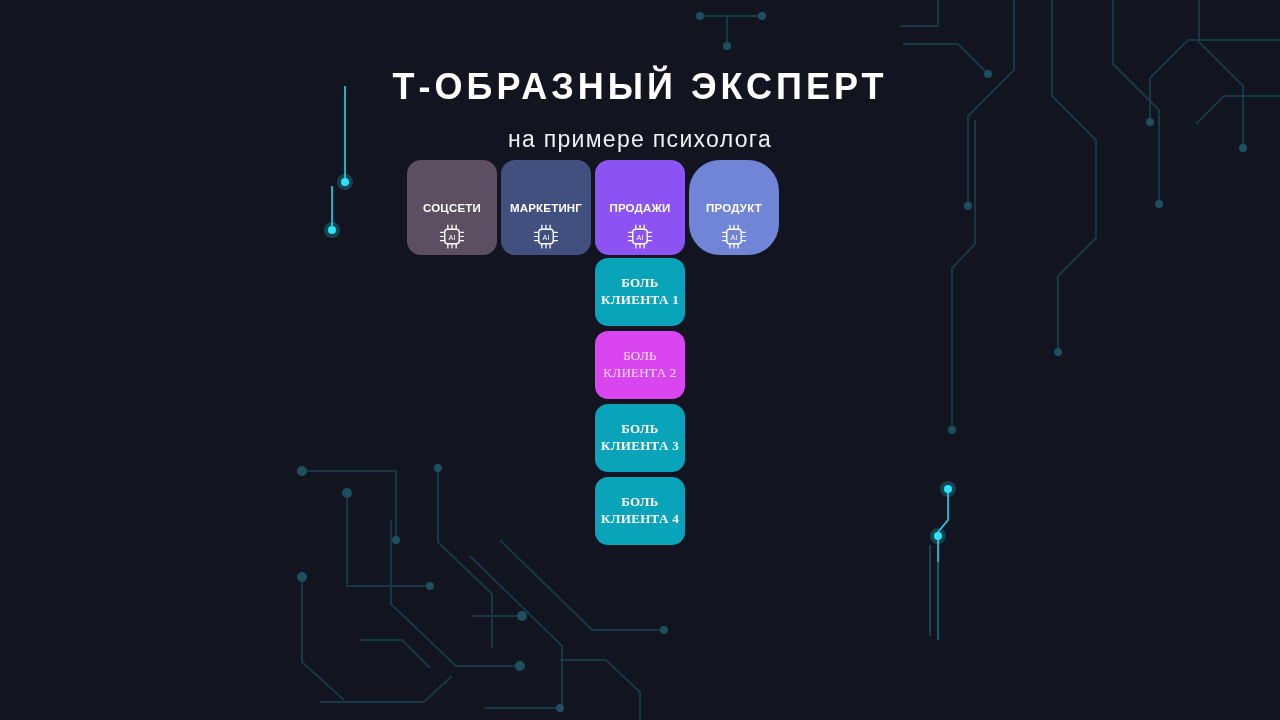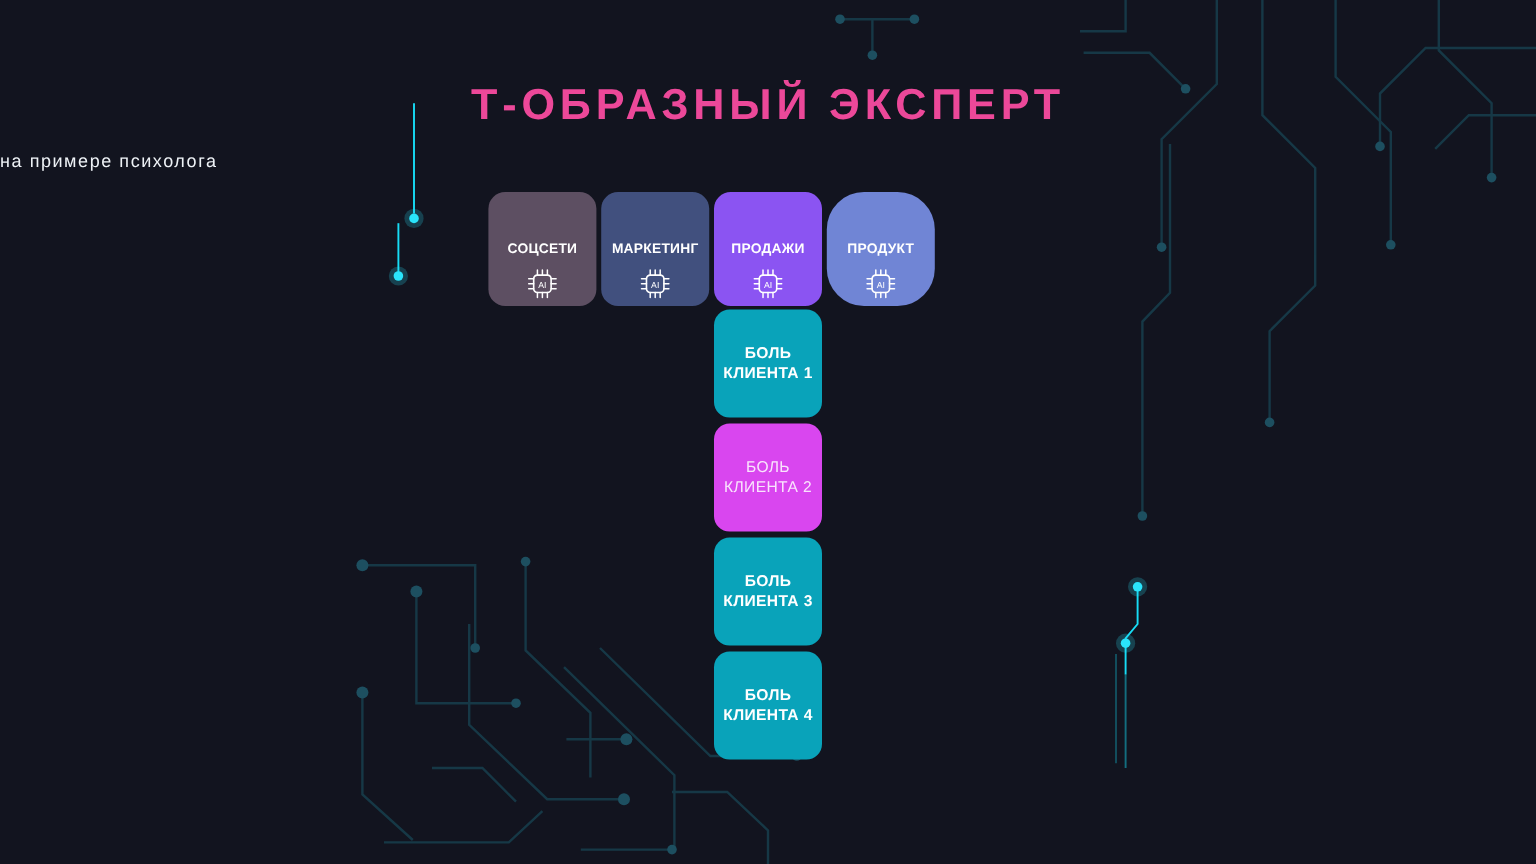--- a/index.html
+++ b/index.html
@@ -17,22 +17,22 @@
     text-align: center;
     font-size: 36px;
     font-weight: 800;
     letter-spacing: 4px;
     color: #3bd7d1;
     z-index: 2;
   }
   .subtitle {
     position: absolute;
     top: 126px; left: 0; width: 100%;
-    text-align: left;
-    font-size: 15px;
+    text-align: center;
+    font-size: 23px;
     font-weight: 400;
     letter-spacing: 1.3px;
     color: #eef2f6;
     z-index: 2;
   }
   .diagram { position: absolute; top: 160px; left: 407px; z-index: 2; }
   .row { display: flex; gap: 4px; justify-content: center; }
   .card {
     width: 90px; height: 95px;
     border-radius: 14px;
@@ -60,21 +60,21 @@
   }
   .chip svg { display: block; width: 100%; height: 100%; }
   .col {
     display: flex;
     flex-direction: column;
     gap: 5px;
     margin-left: 188px;
     margin-top: 3px;
     width: 90px;
   }
-  .col .card { height: 90px; border-radius: 13px; }
+  .col .card { height: 68px; border-radius: 13px; font-family: Liberation Serif, serif; }
   .col .card-label {
     white-space: normal;
     font-size: 13px;
     line-height: 1.3;
     letter-spacing: 0.3px;
   }
   .col .card:nth-child(1) .card-label { font-weight: 600; }
   .col .card:nth-child(2) .card-label { font-weight: 400; opacity: 0.85; }
   .col .card:nth-child(3) .card-label { font-weight: 700; }
   .col .card:nth-child(4) .card-label { font-weight: 700; }
@@ -148,21 +148,21 @@
     <circle cx="938" cy="536" r="8"></circle>
   </g>
   <g fill="#2ae4fb">
     <circle cx="345" cy="182" r="4"></circle>
     <circle cx="332" cy="230" r="4"></circle>
     <circle cx="948" cy="489" r="4"></circle>
     <circle cx="938" cy="536" r="4"></circle>
   </g>
 </svg>
 
-<h1 class="title" style="color: #ec4899;">Т-ОБРАЗНЫЙ ЭКСПЕРТ</h1>
+<h1 class="title" style="color: #ffffff;">Т-ОБРАЗНЫЙ ЭКСПЕРТ</h1>
 <div class="subtitle" style="color: rgb(238, 242, 246);">на примере психолога</div>
 
 <div class="diagram">
   <div class="row">
 
     <div class="card" style="background-color: rgb(93, 79, 98);">
       <span class="card-label">СОЦСЕТИ</span>
       <span class="chip">
         <svg viewBox="0 0 26 26">
           <g stroke="#ffffff" stroke-width="1.2" stroke-linecap="round">

